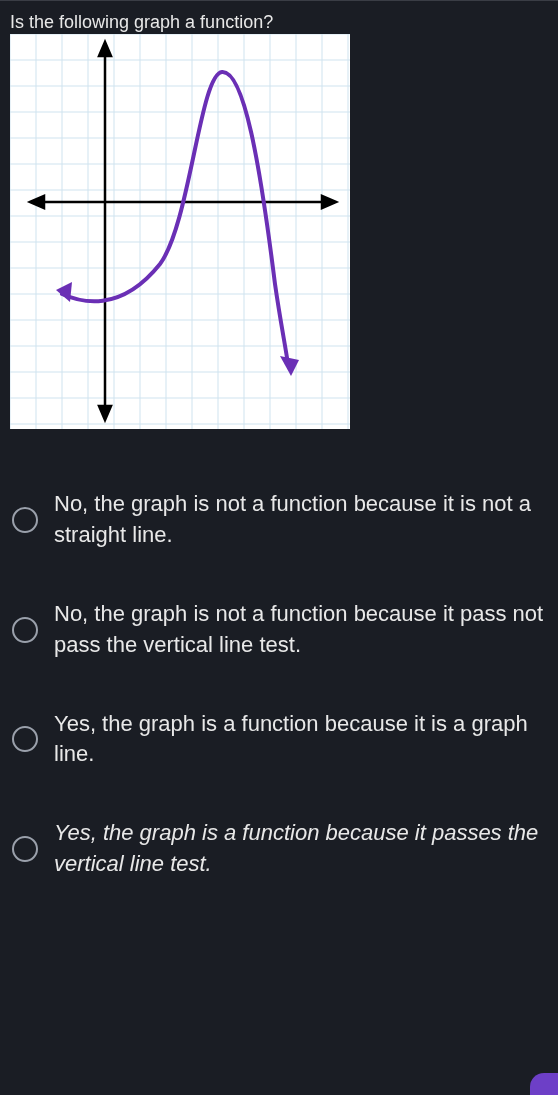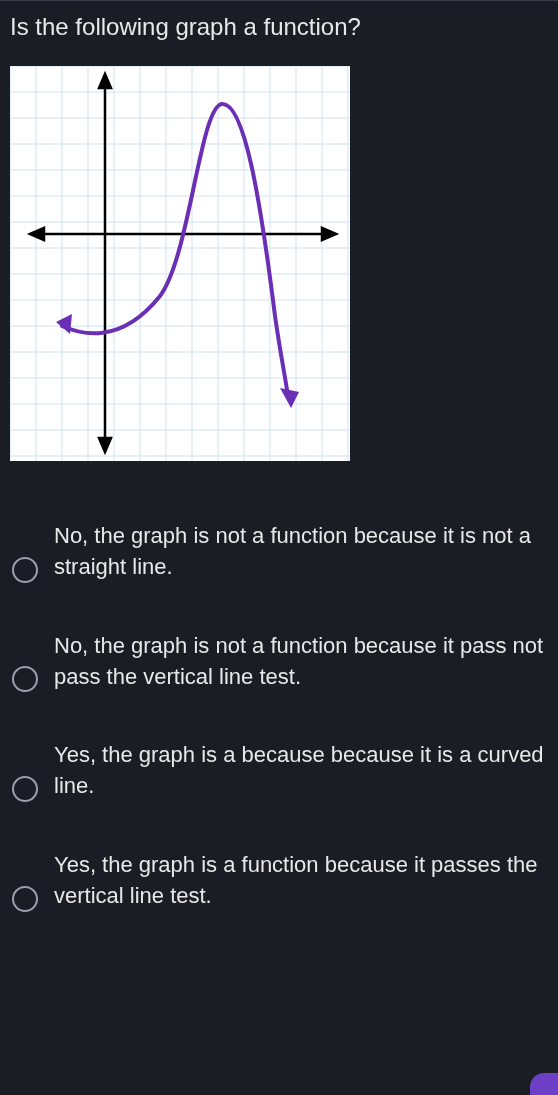--- a/index.html
+++ b/index.html
@@ -8,43 +8,43 @@
     background: #1a1d24;
     color: #e8e8e8;
     font-family: Arial, Helvetica, sans-serif;
     width: 558px;
   }
   .container {
     padding: 8px 10px 0 10px;
     border-top: 1px solid #3a3d45;
   }
   .question {
-    font-size: 24px;
+    font-size: 18px;
     color: #e8e8e8;
-    margin: 2px 0 24px 0;
+    margin: 2px 0 0 0;
     line-height: 1.3;
   }
   .graph-wrap {
     width: 340px;
     height: 395px;
     background: #ffffff;
     position: relative;
     margin-bottom: 60px;
   }
   .graph-svg {
     width: 100%;
     height: 100%;
     display: block;
   }
   .options {
     padding: 0 2px;
   }
   .option {
     display: flex;
-    align-items: flex-end;
+    align-items: center;
     margin-bottom: 48px;
   }
   .radio {
     width: 26px;
     height: 26px;
     min-width: 26px;
     border: 2px solid #9aa0ab;
     border-radius: 50%;
     margin-right: 16px;
     box-sizing: border-box;
@@ -141,22 +141,22 @@
     <div class="option">
       <div class="radio"></div>
       <div class="option-text">No, the graph is not a function because it is not a straight line.</div>
     </div>
     <div class="option">
       <div class="radio"></div>
       <div class="option-text">No, the graph is not a function because it pass not pass the vertical line test.</div>
     </div>
     <div class="option">
       <div class="radio"></div>
-      <div class="option-text">Yes, the graph is a because because it is a curved line.</div>
+      <div class="option-text">Yes, the graph is a function because it is a graph line.</div>
     </div>
-    <div class="option" style="margin-bottom:1px;">
+    <div class="option" style="margin-bottom:1px;font-style:italic;">
       <div class="radio"></div>
       <div class="option-text">Yes, the graph is a function because it passes the vertical line test.</div>
     </div>
   </div>
 </div>
 
 <div class="chat-bubble"></div>
 
 </body></html>

